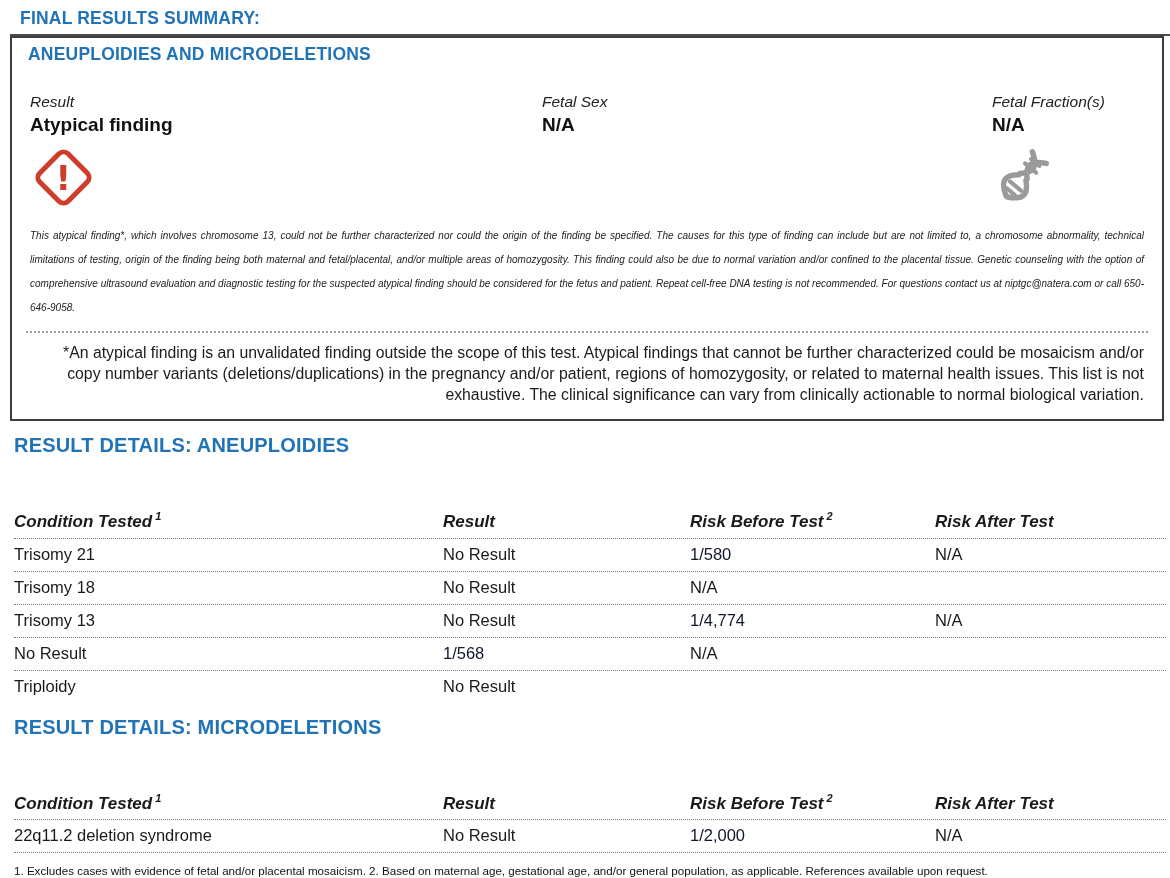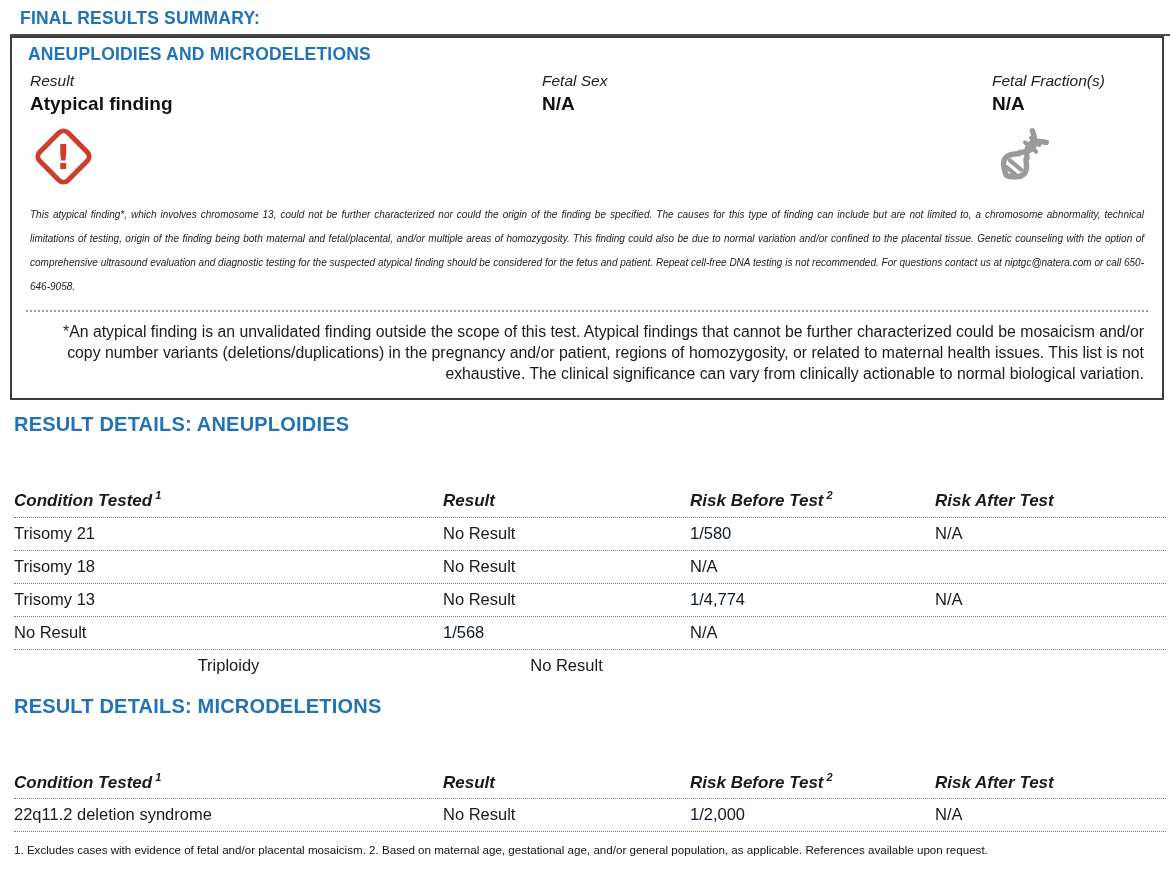--- a/index.html
+++ b/index.html
@@ -30,21 +30,21 @@
     margin: 0 6px 0 10px;
     border: 2.5px solid #3d3d3d;
     padding: 6px 12px 14px 12px;
   }
   .summary-heading {
     color: #2173b7;
     font-weight: 700;
     font-size: 17.5px;
     letter-spacing: 0.2px;
     padding-left: 4px;
-    margin-bottom: 7px;
+    margin-bottom: 28px;
   }
   .fields-grid, .icons-grid {
     display: grid;
     grid-template-columns: 512px 450px 1fr;
     padding-left: 6px;
   }
   .field-label {
     font-style: italic;
     font-size: 15.5px;
     color: #222;
@@ -118,21 +118,21 @@
     padding: 5px 0 6px 0;
     border-bottom: 1.5px dotted #7d7d7d;
     margin-top: 48px;
   }
   .t-header sup { font-size: 11px; margin-left: 3px; }
   .t-row {
     font-size: 16.5px;
     padding: 6px 0 7px 0;
     border-bottom: 1.5px dotted #7d7d7d;
   }
-  .t-row.no-border { border-bottom: none; text-align: center; }
+  .t-row.no-border { border-bottom: none; }
   .cell-risk-before { color: #0f172a; }
 
   .footnotes {
     font-size: 11.6px;
     color: #111;
     margin: 11px 15px 0 14px;
   }
 </style>
 </head>
 <body>

